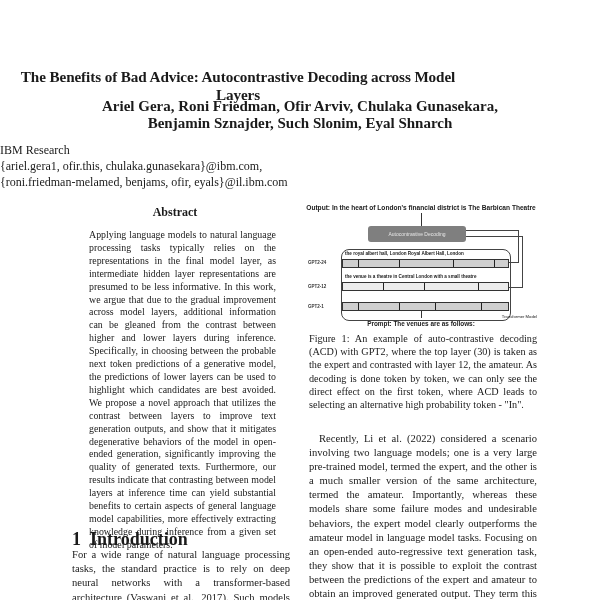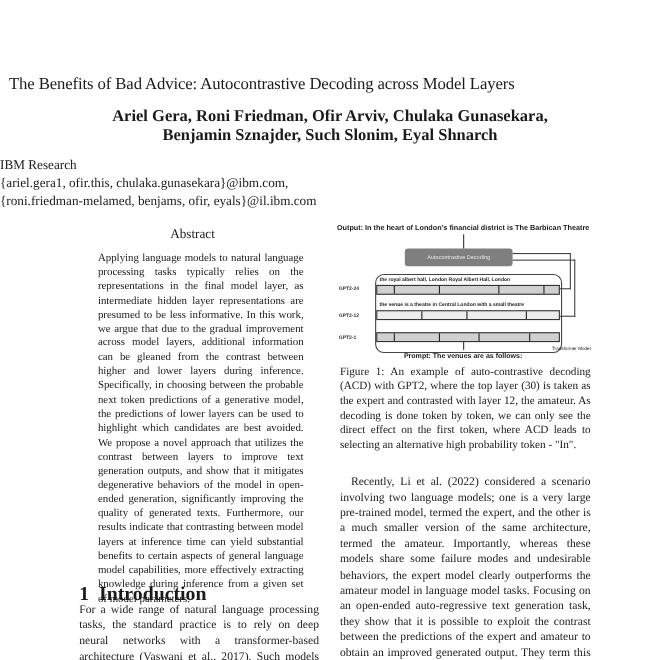--- a/index.html
+++ b/index.html
@@ -1,25 +1,25 @@
 <!DOCTYPE html>
 <html><head>
 <meta charset="utf-8">
 <style>
   html, body { margin: 0; padding: 0; background: #ffffff; }
   body { width: 600px; height: 600px; overflow: hidden; position: relative;
          font-family: "Liberation Serif", "DejaVu Serif", serif; color: #1a1a1a; }
   .title { position: absolute; top: 68px; left: 0; width: 476px; text-align: center;
-           font-weight: normal; font-size: 15.2px; letter-spacing: -0.1px; }
+           font-weight: bold; font-size: 15.2px; letter-spacing: -0.1px; }
   .authors { position: absolute; top: 98px; left: 0; width: 600px; text-align: center;
              font-weight: bold; font-size: 15px; line-height: 17px; }
   .affil { position: absolute; top: 142px; left: 0; width: 600px; text-align: left;
            font-size: 12px; line-height: 16px; }
   .abstract-head { position: absolute; top: 205px; left: 60px; width: 230px; text-align: center;
-                   font-weight: normal; font-size: 12px; }
+                   font-weight: bold; font-size: 12px; }
   .abstract { position: absolute; top: 229px; left: 89px; width: 187px; font-size: 9.9px;
               line-height: 12.9px; text-align: justify; }
   .sec-head { position: absolute; top: 529px; left: 72px; font-weight: bold; font-size: 18px; }
   .sec-head .num { display: inline-block; width: 18px; }
   .intro { position: absolute; top: 548px; left: 72px; width: 218px; font-size: 10.6px;
            line-height: 14.2px; text-align: justify; }
   .right-para { position: absolute; top: 432px; left: 309px; width: 228px; font-size: 10.6px;
                 line-height: 14.1px; text-align: justify; text-indent: 10px; }
   .caption { position: absolute; top: 332px; left: 309px; width: 228px; font-size: 10.2px;
              line-height: 13.2px; text-align: justify; }

